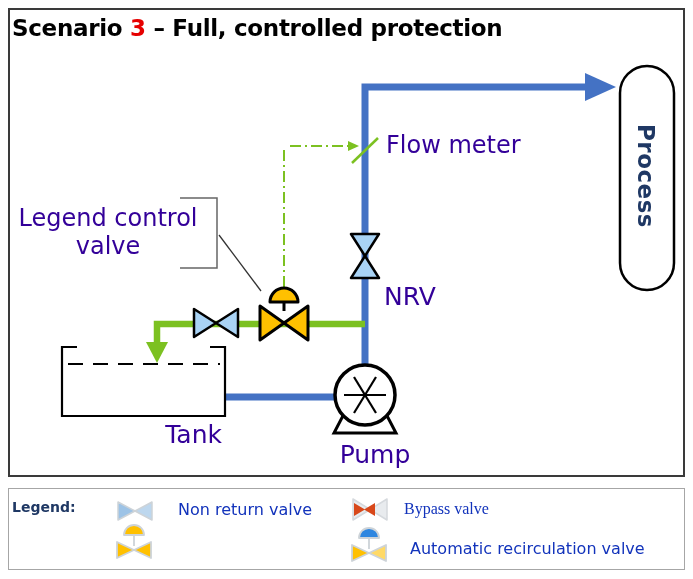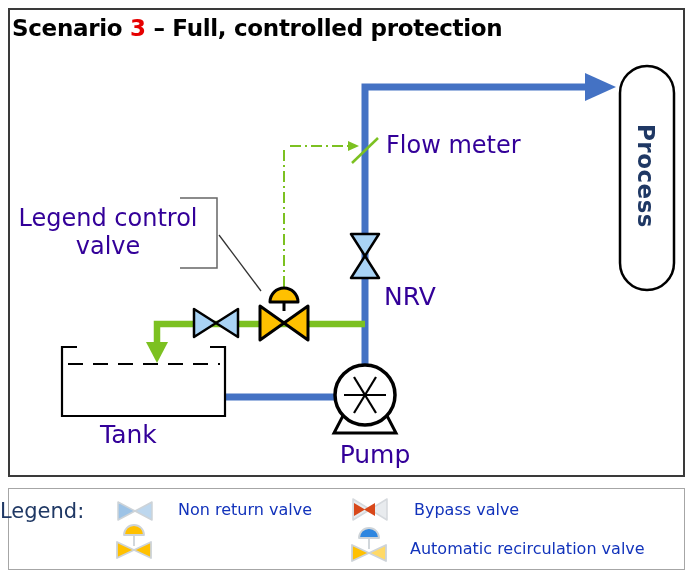--- a/index.html
+++ b/index.html
@@ -16,33 +16,33 @@
   .legend-box{position:absolute;left:8px;top:488px;width:675px;height:80px;
        border:1px solid #a6a6a6;background:#fff;}
   .abs{position:absolute;}
   .title{left:12px;top:15px;font-size:23px;font-weight:bold;color:#000;
        letter-spacing:-0.3px;white-space:nowrap;}
   .title .num{color:var(--title_red);}
   .dlabel{color:var(--label_indigo);font-size:24px;line-height:28px;}
   .lbl-flow{left:386px;top:131px;}
   .lbl-nrv{left:384px;top:240px;font-size:25px;margin-top:43px;}
   .lbl-bypass{left:8px;top:204px;width:200px;text-align:center;}
-  .lbl-tank{left:100px;top:421px;width:122px;text-align:left;font-size:25px;}
+  .lbl-tank{left:100px;top:421px;width:122px;text-align:right;font-size:25px;}
   .lbl-pump{left:330px;top:441px;width:90px;text-align:center;font-size:25px;}
   .process-wrap{left:622px;top:66px;width:48px;height:220px;display:flex;
        align-items:center;justify-content:center;}
   .process-wrap span{transform:rotate(90deg);white-space:nowrap;font-weight:bold;
        font-size:23px;color:var(--label_navy);letter-spacing:0.5px;}
   svg{position:absolute;left:0;top:0;}
   .sb{stroke:var(--pipe_blue);} .fbl{fill:var(--pipe_blue);}
   .sg{stroke:var(--pipe_green);} .fgr{fill:var(--pipe_green);}
   .fvb{fill:var(--valve_blue);} .fvy{fill:var(--valve_yellow);}
-  .legend-heading{left:0;top:499px;font-size:21px;font-weight:normal;color:var(--label_navy);}
+  .legend-heading{left:12px;top:499px;font-size:14px;font-weight:bold;color:var(--label_navy);}
   .legend-label{font-size:16px;color:var(--legend_blue);white-space:nowrap;}
-  .ll1{left:178px;top:500px;} .ll2{left:414px;top:500px;}
+  .ll1{left:178px;top:500px;} .ll2{left:404px;top:500px;font-family:Liberation Serif, serif;}
   .ll3{left:178px;top:539px;} .ll4{left:410px;top:539px;}
   .li1{left:116px;top:500px;} .li2{left:351px;top:497px;}
   .li3{left:115px;top:522px;} .li4{left:350px;top:527px;}
 </style>
 </head>
 <body>
 
 <div id="app">
 
   <div class="diagram-box">

